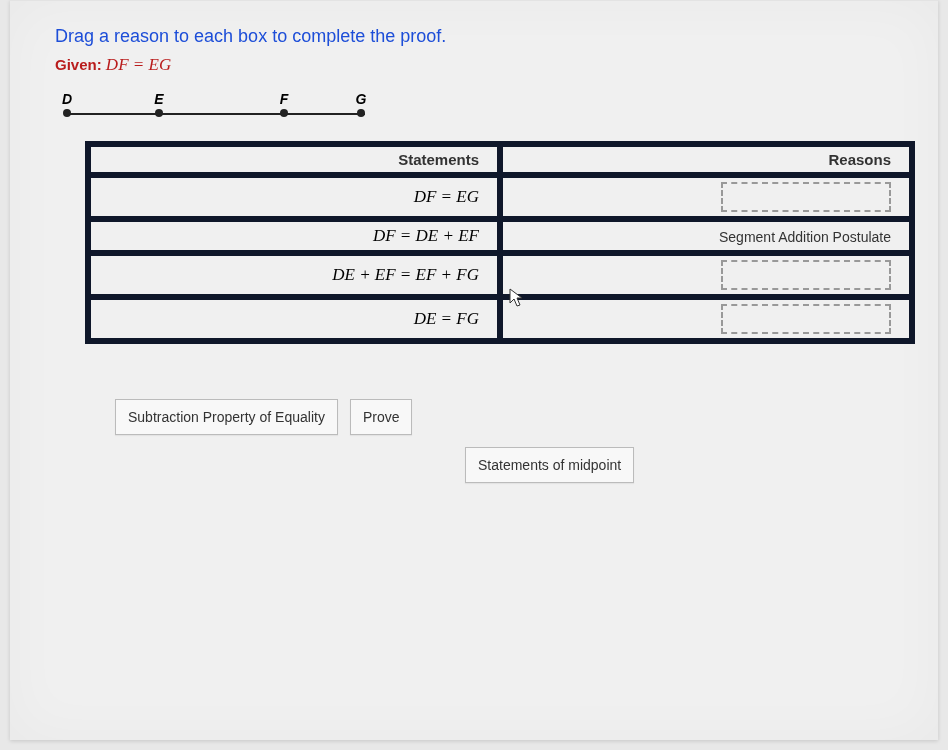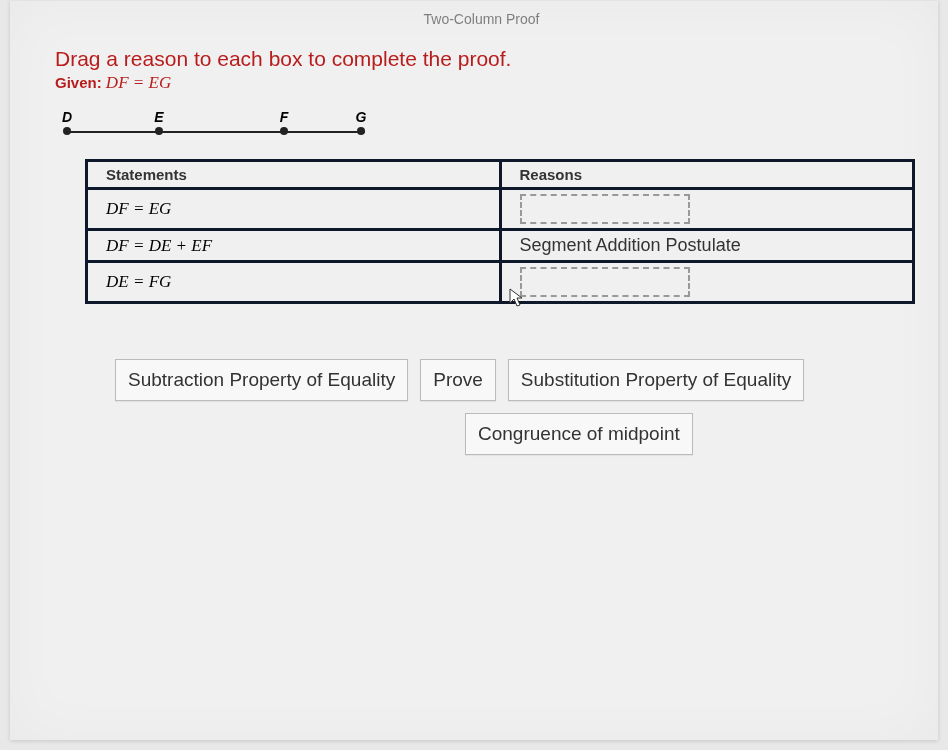--- a/index.html
+++ b/index.html
@@ -22,23 +22,23 @@
     }
     .page-header {
       color: #333;
       font-size: 14px;
       text-align: center;
       margin-top: -15px;
       margin-bottom: 20px;
       opacity: 0.6;
     }
     .instr {
-      font-size: 21px;
-      color: #b91c1c;
-      margin-bottom: 2px;
+      font-size: 18px;
+      color: #1d4ed8;
+      margin-bottom: 8px;
     }
     .given, .prove {
       font-size: 15px;
       color: #b91c1c;
       margin-bottom: 12px;
     }
     .given b, .prove b { font-weight: bold; }
     .math-it { font-family: 'Times New Roman', serif; font-style: italic; font-size: 17px; }
     .diagram {
       margin: 18px 0 18px 0;
@@ -72,55 +72,55 @@
       transform: translateX(-50%);
     }
     .proof-table {
       margin-top: 18px;
       width: 830px;
       margin-left: 30px;
       border-collapse: collapse;
       background: #f0f0f0;
     }
     .proof-table td, .proof-table th {
-      border: 3px solid #0f172a;
+      border: 6px solid #0f172a;
       padding: 4px 18px;
       font-size: 15px;
-      text-align: left;
+      text-align: right;
       vertical-align: middle;
     }
     .proof-table th {
       font-weight: bold;
       background: #f0f0f0;
       color: #333;
     }
     .proof-table .statements-col { width: 50%; }
     .proof-table .reasons-col { width: 50%; }
     .dropzone {
       display: inline-block;
       width: 170px;
       height: 30px;
       border: 2px dashed #999;
       background: #f0f0f0;
       vertical-align: middle;
     }
-    .reason-text { font-size: 18px; color: #333; }
+    .reason-text { font-size: 14px; color: #333; }
     .drag-bank {
       margin-top: 55px;
       margin-left: 60px;
       display: flex;
       flex-wrap: wrap;
       gap: 12px;
       align-items: flex-start;
     }
     .drag-tile {
       border: 1px solid #bbb;
       background: #f8f8f8;
       padding: 9px 12px;
-      font-size: 19px;
+      font-size: 14px;
       color: #333;
       cursor: move;
       user-select: none;
       box-shadow: 0 1px 1px rgba(0,0,0,0.05);
     }
     .bank-row2 {
       margin-left: 350px;
       width: 100%;
       display: flex;
     }
@@ -128,21 +128,20 @@
       position: absolute;
       left: 509px;
       top: 288px;
       pointer-events: none;
     }
   </style>
 </head>
 <body>
 
 <div class="outer">
-  <div class="page-header">Two-Column Proof</div>
 
   <div class="instr">Drag a reason to each box to complete the proof.</div>
 
   <div class="given">
     <b>Given:</b>
     <span class="math-it">DF = EG</span>
   </div>
 
   <div class="diagram">
     <div class="line"></div>
@@ -165,31 +164,34 @@
     </tr>
     <tr>
       <td><span class="math-it">DF = EG</span></td>
       <td><span class="dropzone"></span></td>
     </tr>
     <tr>
       <td><span class="math-it">DF = DE + EF</span></td>
       <td><span class="reason-text">Segment Addition Postulate</span></td>
     </tr>
     <tr>
+      <td><span class="math-it">DE + EF = EF + FG</span></td>
+      <td><span class="dropzone"></span></td>
+    </tr>
+    <tr>
       <td><span class="math-it">DE = FG</span></td>
       <td><span class="dropzone"></span></td>
     </tr>
   </tbody>
     </table>
 
   <div class="drag-bank">
     <div class="drag-tile">Subtraction Property of Equality</div>
     <div class="drag-tile">Prove</div>
-    <div class="drag-tile">Substitution Property of Equality</div>
     <div class="bank-row2">
-      <div class="drag-tile">Congruence of midpoint</div>
+      <div class="drag-tile">Statements of midpoint</div>
     </div>
   </div>
 </div>
 
 <svg class="cursor-icon" width="16" height="20" viewBox="0 0 16 20">
   <path d="M1 1 L1 15 L5 11 L8 18 L11 17 L8 10 L13 10 Z" fill="#fff" stroke="#333" stroke-width="1"></path>
 </svg>
 
 </body></html>

